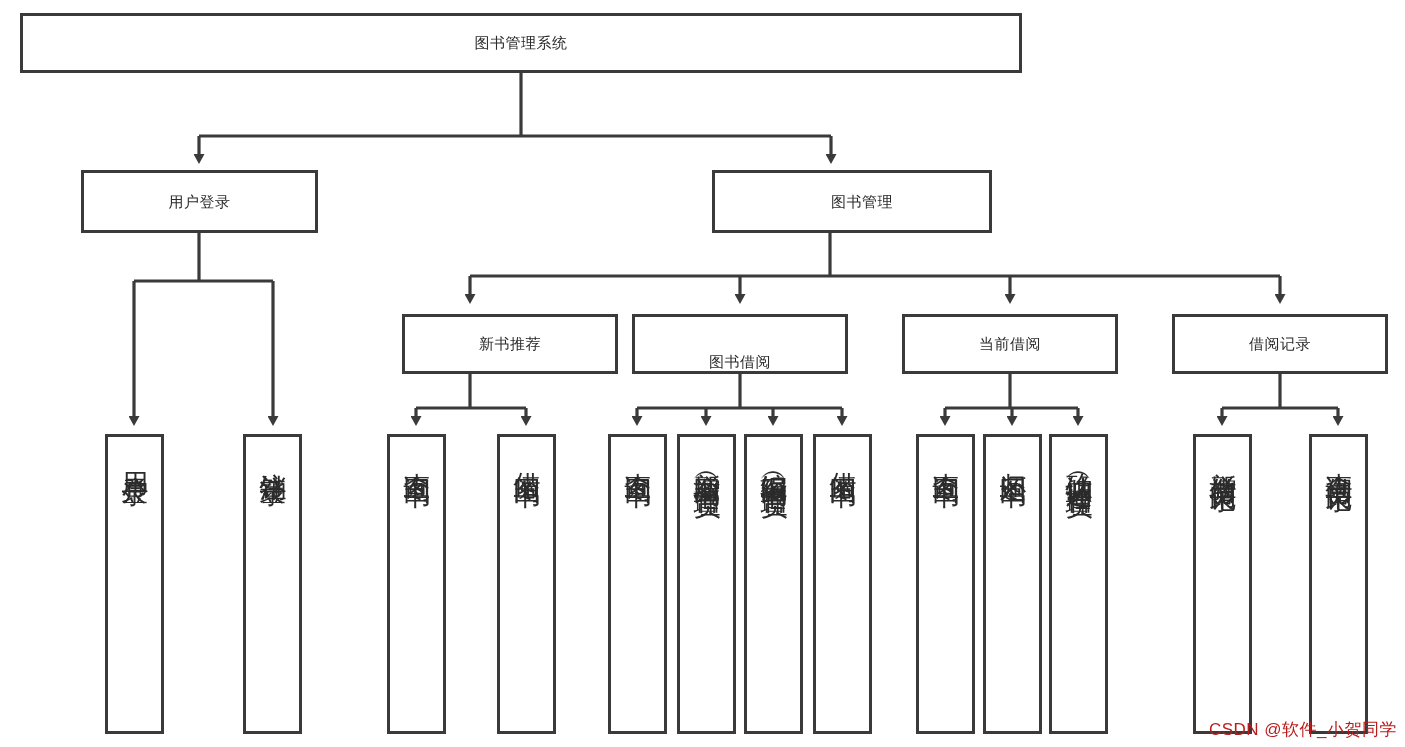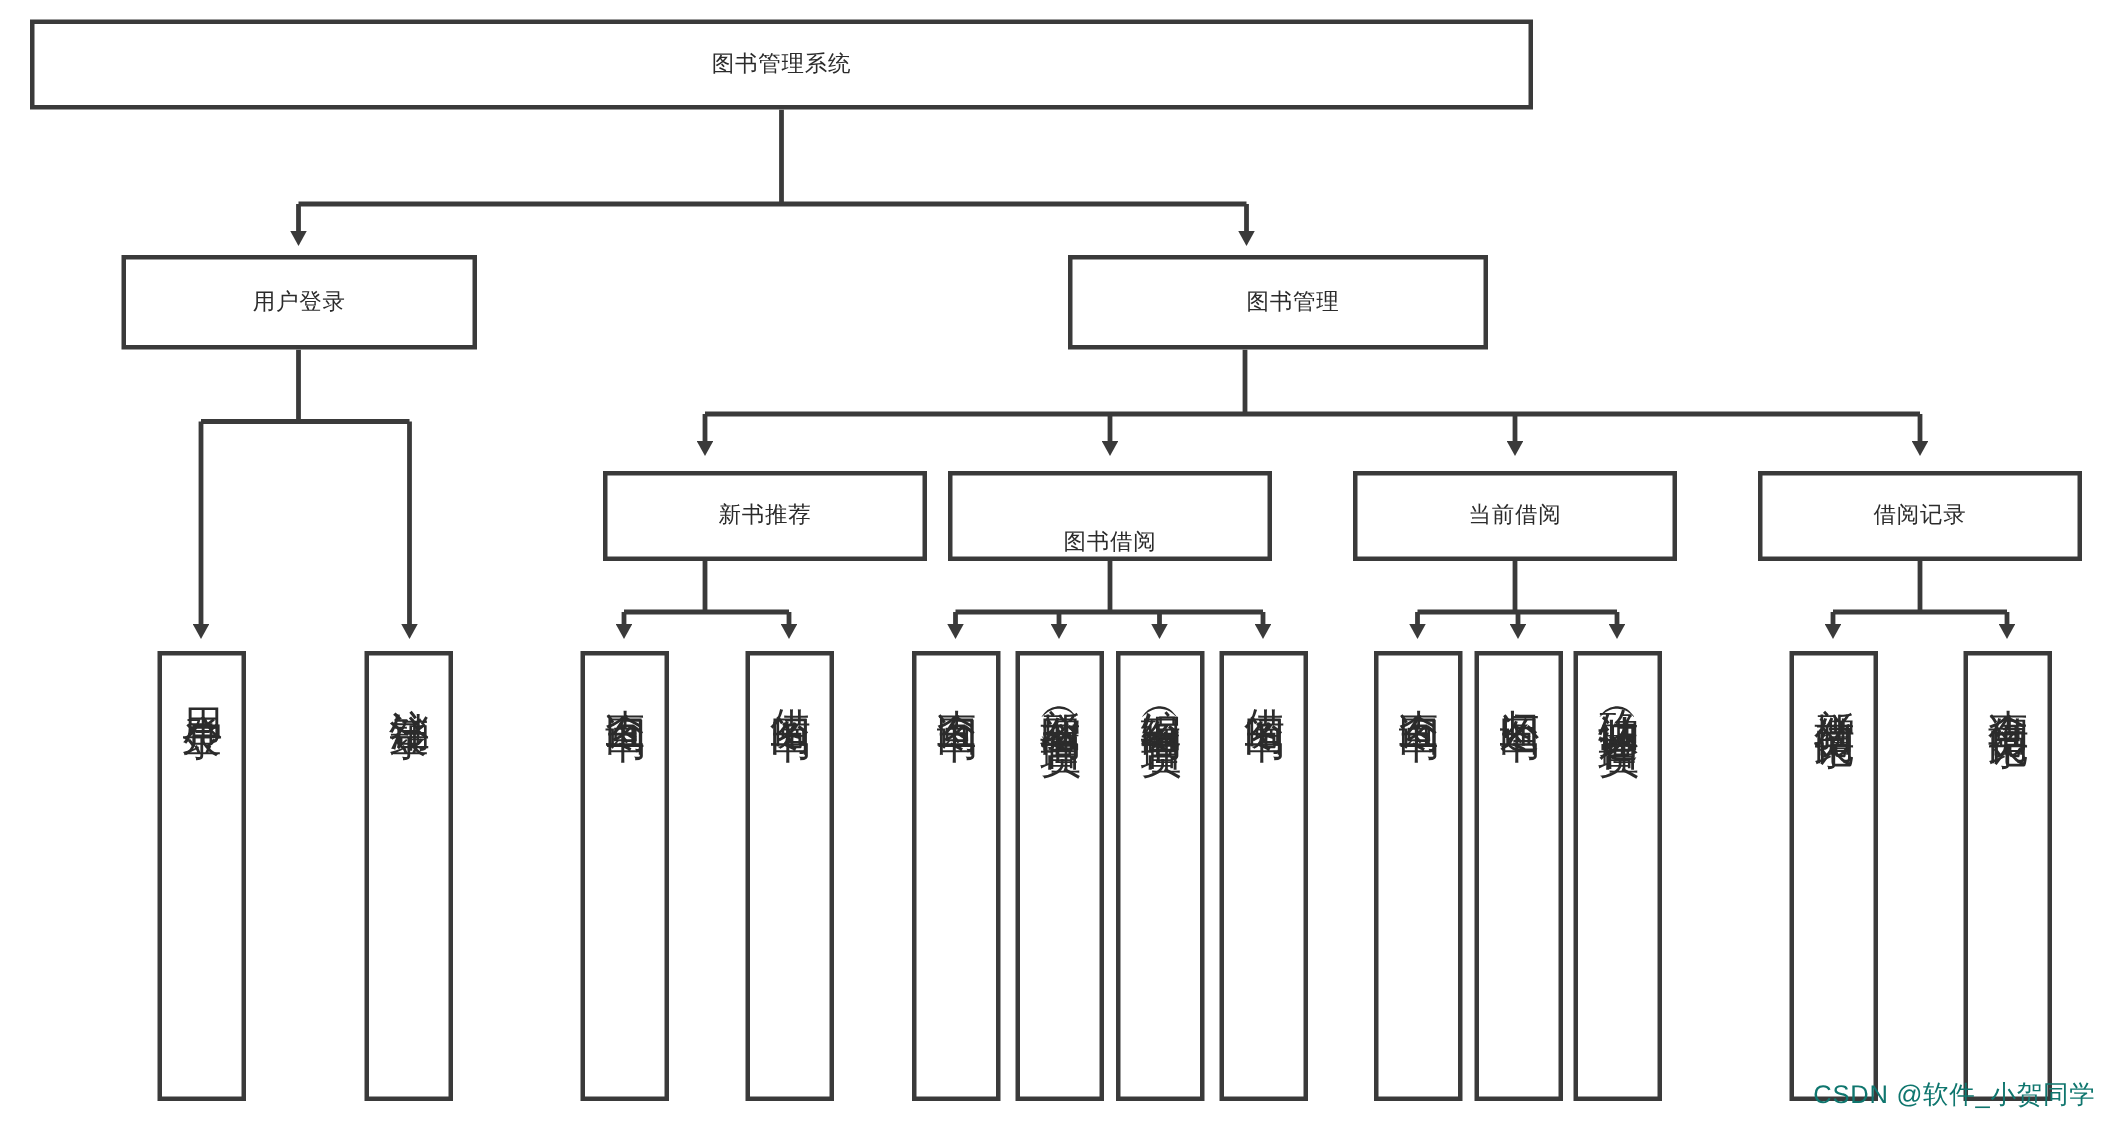--- a/index.html
+++ b/index.html
@@ -56,21 +56,21 @@
     font-size: 27px;
     letter-spacing: 3px;
     line-height: 1;
     white-space: nowrap;
   }
   .watermark {
     position: absolute;
     right: 8px;
     bottom: 6px;
     font-size: 17px;
-    color: #0f766e;
+    color: #b91c1c;
     letter-spacing: 0.5px;
     user-select: none;
     white-space: nowrap;
   }
 </style>
 </head>
 <body>
 
 <div id="canvas">
 

